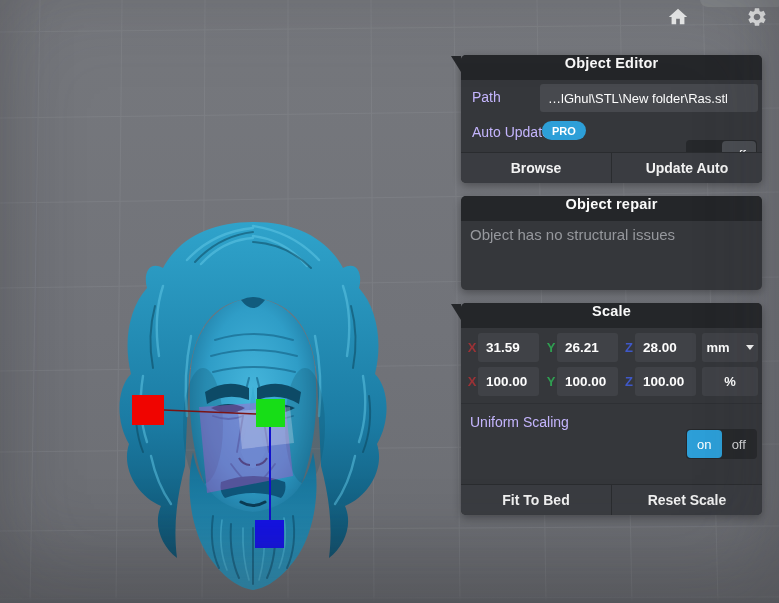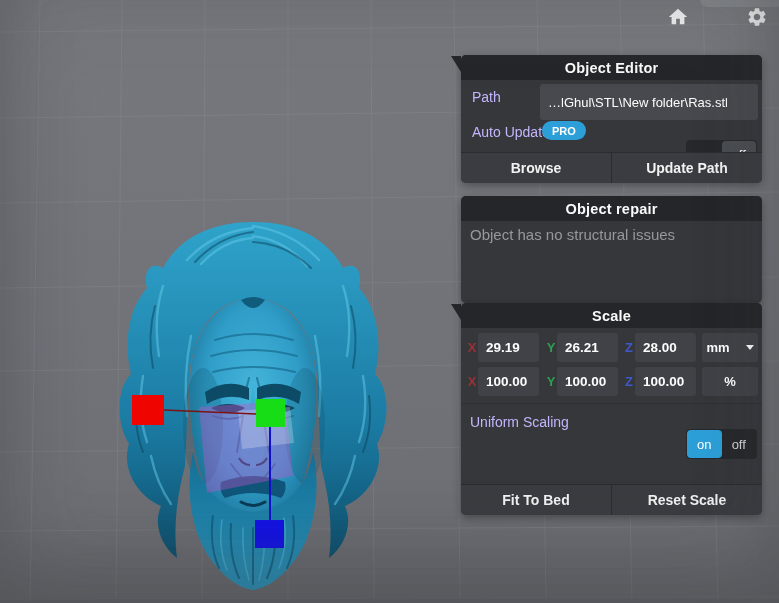--- a/index.html
+++ b/index.html
@@ -20,51 +20,51 @@
        background:#87898d;opacity:.75;}
   .tb-icon{position:absolute;top:6px;width:22px;height:22px;cursor:pointer;}
   .tb-icon svg{width:100%;height:100%;fill:#eceded;}
   .icon-home{left:667px;}
   .icon-gear{left:746px;}
 
   
   .panel{position:absolute;left:461px;width:301px;background:#35373b;border-radius:5px;
        box-shadow:0 3px 9px rgba(0,0,0,.32);color:#fff;}
   .panel-header{position:relative;height:25px;background:#242629;border-radius:5px 5px 0 0;
-       display:flex;align-items:center;justify-content:center;
+       display:flex;align-items:flex-start;justify-content:center;
        font-size:14.5px;font-weight:600;color:#fafafa;letter-spacing:.2px;}
   .notch{position:absolute;left:-10px;top:1px;width:0;height:0;
        border-top:16px solid #242629;border-left:10px solid transparent;}
   .footer{position:absolute;left:0;right:0;bottom:0;height:31px;display:flex;
        background:#3a3c41;border-radius:0 0 5px 5px;border-top:1px solid #2a2c2f;}
   .footer .fbtn{flex:1;display:flex;align-items:center;justify-content:center;
        font-size:14px;font-weight:700;color:#f2f2f2;cursor:pointer;}
   .footer .fbtn + .fbtn{border-left:1px solid #2a2c2f;}
   .footer .fbtn.disabled{color:#8b8d91;cursor:default;}
 
   
   .p-editor{top:55px;height:128px;}
   .row-label{position:absolute;font-size:14px;color:#c4b5fd;}
   .path-label{left:11px;top:34px;}
-  .path-field{position:absolute;left:79px;top:29px;width:218px;height:36px;background:#47494e;
+  .path-field{position:absolute;left:79px;top:29px;width:218px;height:28px;background:#47494e;
        border-radius:3px;display:flex;align-items:center;padding:0 8px;font-size:13px;
        color:#fdfdfd;white-space:nowrap;overflow:hidden;cursor:text;}
   .autoupdate-label{left:11px;top:69px;}
   .pro-badge{position:absolute;left:81px;top:66px;height:19px;padding:0 10px;border-radius:10px;
        background:#2d9fd8;color:#fff;font-size:11px;font-weight:700;display:flex;align-items:center;}
   .toggle{position:absolute;width:71px;height:29px;background:#26282b;border-radius:4px;
        display:flex;padding:1px;margin-top:22px;}
   .toggle .tg{flex:1;display:flex;align-items:center;justify-content:center;border-radius:4px;
        font-size:13px;color:#d4d5d7;cursor:pointer;}
   .toggle .sel-light{background:#4a4d52;color:#fff;font-weight:400;}
   .toggle .sel-blue{background:#2d9fd8;color:#fff;}
   .tg-autoupdate{left:225px;top:63px;}
 
   
-  .p-repair{top:196px;height:107px;}
+  .p-repair{top:196px;height:94px;}
   .repair-status{position:absolute;left:9px;top:30px;font-size:15px;color:#96989d;}
   .p-repair .footer{height:29px;}
 
   
   .p-scale{top:303px;height:212px;}
   .axis-label{position:absolute;font-size:13px;font-weight:700;width:12px;text-align:center;}
   .ax-x{color:#9b3236;} .ax-y{color:#2f9e51;} .ax-z{color:#3f58c8;}
   .num-field{position:absolute;width:61px;height:29px;background:#404247;border-radius:3px;
        display:flex;align-items:center;padding:0 0 0 8px;font-size:13.5px;font-weight:700;
        color:#fdfdfd;cursor:text;}
@@ -227,39 +227,39 @@
     <div class="row-label path-label">Path</div>
     <div class="path-field">…lGhul\STL\New folder\Ras.stl</div>
     <div class="row-label autoupdate-label">Auto Update</div>
     <div class="pro-badge">PRO</div>
     <div class="toggle tg-autoupdate">
       <div class="tg">on</div>
       <div class="tg sel-light">off</div>
     </div>
     <div class="footer">
       <div class="fbtn">Browse</div>
-      <div class="fbtn">Update Path</div>
+      <div class="fbtn">Update Auto</div>
     </div>
   </div>
 
   <div class="panel p-repair">
     <div class="panel-header">
       <span>Object repair</span>
     </div>
     <div class="repair-status">Object has no structural issues</div>
   </div>
 
   <div class="panel p-scale">
     <div class="panel-header">
       <div class="notch"></div>
       <span>Scale</span>
     </div>
 
     <div class="axis-label ax-x axis-row1" style="left:5px;">X</div>
-    <div class="num-field r1" style="left:17px;">29.19</div>
+    <div class="num-field r1" style="left:17px;">31.59</div>
     <div class="axis-label ax-y axis-row1" style="left:84px;">Y</div>
     <div class="num-field r1" style="left:96px;">26.21</div>
     <div class="axis-label ax-z axis-row1" style="left:162px;">Z</div>
     <div class="num-field r1" style="left:174px;">28.00</div>
     <div class="unit-btn r1">
       <span>mm</span>
       <span class="caret"></span>
     </div>
 
     <div class="axis-label ax-x axis-row2" style="left:5px;">X</div>

